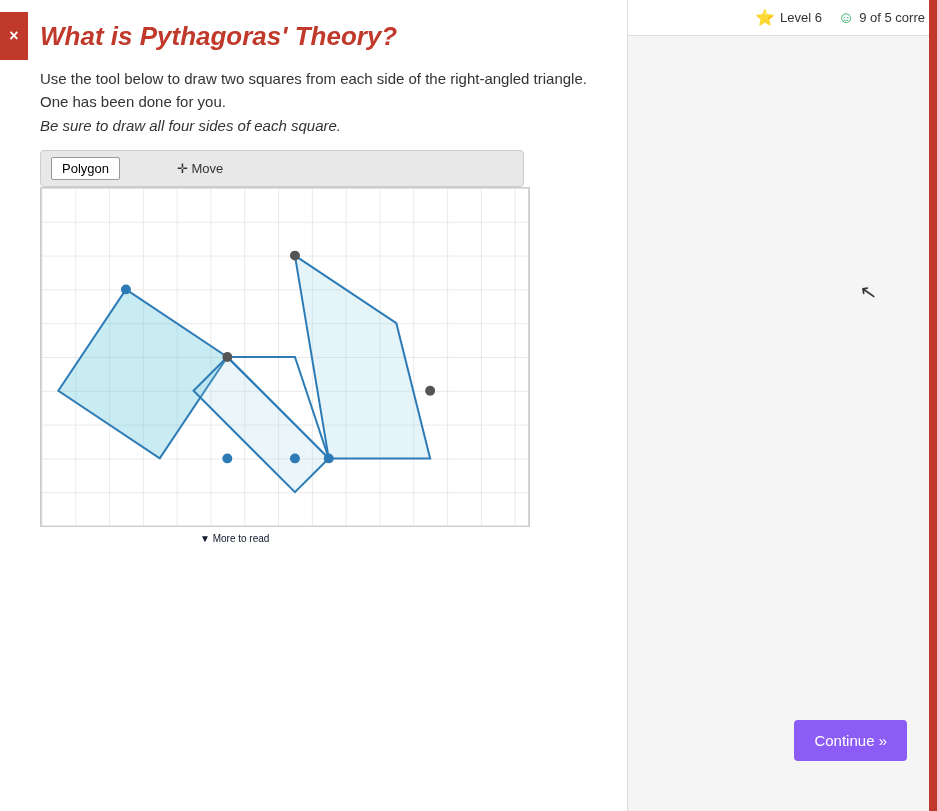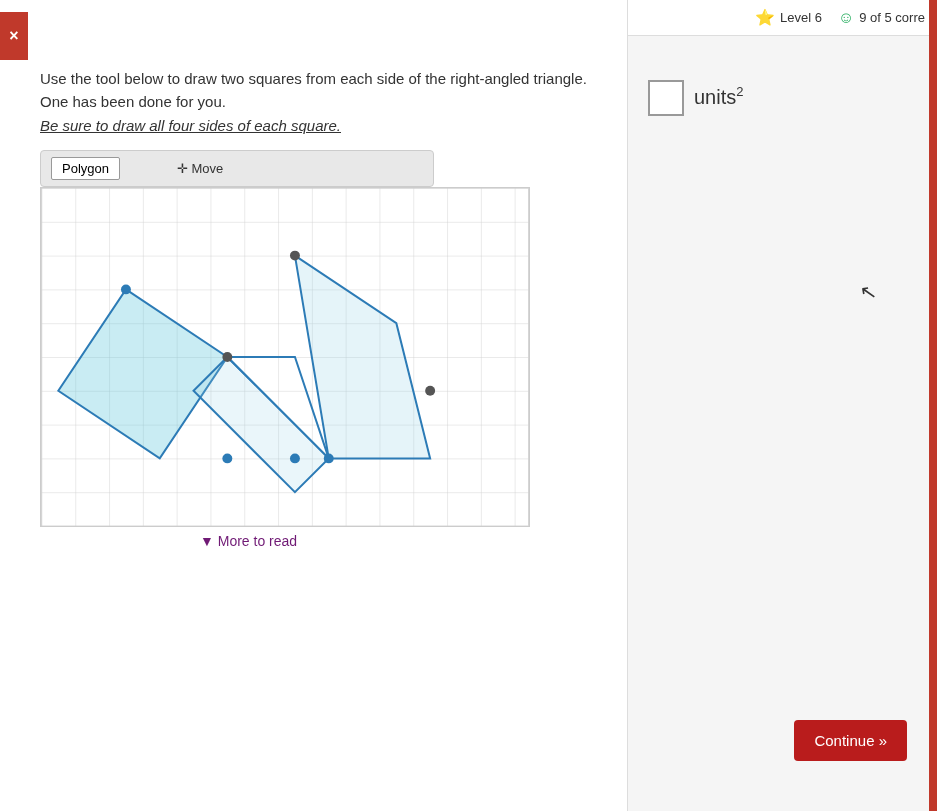--- a/index.html
+++ b/index.html
@@ -62,32 +62,31 @@
       color: #333;
       line-height: 1.5;
       margin-bottom: 4px;
     }
 
     .italic-instruction {
       font-style: italic;
       font-size: 15px;
       color: #333;
       margin-bottom: 16px;
-      text-decoration: underline;
     }
 
     .toolbar {
       background: #e8e8e8;
       border: 1px solid #ccc;
       border-radius: 4px;
       padding: 6px 10px;
       display: flex;
       flex-direction: column;
       gap: 4px;
-      width: 394px;
+      width: 484px;
       margin-bottom: 0;
     }
 
     .toolbar-top {
       display: flex;
       align-items: center;
       gap: 12px;
     }
 
     .polygon-btn {
@@ -133,22 +132,22 @@
       overflow: hidden;
     }
 
     .grid-svg {
       position: absolute;
       top: 0; left: 0;
       width: 100%; height: 100%;
     }
 
     .more-to-read {
-      font-size: 14px;
-      color: #701a75;
+      font-size: 10px;
+      color: #0f172a;
       display: flex;
       align-items: center;
       gap: 4px;
       padding: 6px 0 0 160px;
     }
 
     
     .right-panel {
       width: 310px;
       background: #f5f5f5;
@@ -235,21 +234,21 @@
     .right-panel-accent {
       width: 8px;
       background: #c0392b;
       position: absolute;
       right: 0;
       top: 0;
       bottom: 0;
     }
 
     .continue-btn {
-      background: #b91c1c;
+      background: #8b5cf6;
       color: white;
       border: none;
       padding: 12px 20px;
       font-size: 15px;
       cursor: pointer;
       border-radius: 4px;
       position: absolute;
       bottom: 50px;
       right: 30px;
       display: flex;
@@ -268,20 +267,21 @@
   </style>
 </head>
 <body>
 
 <div class="main-content">
 
   <div class="header">
     <div class="red-tab">
       <span class="close-x">×</span>
     </div>
+    <h1 class="title">What is Pythagoras' Theory?</h1>
   </div>
 
   <div class="body-area">
     <p class="description">Use the tool below to draw two squares from each side of the right-angled triangle. One has been done for you.</p>
     <p class="italic-instruction">Be sure to draw all four sides of each square.</p>
 
     <div class="toolbar">
       <div class="toolbar-top">
         <button class="polygon-btn">Polygon</button>
         <span class="move-btn">✛ Move</span>
@@ -328,26 +328,20 @@
       <span>Level 6</span>
     </div>
     <div class="score-badge">
       <span class="smiley-icon">☺</span>
       <span>9 of 5 corre</span>
     </div>
   </div>
 
   <div class="right-panel-body">
 
-    <div class="answer-area">
-      <div class="answer-box"></div>
-      <span class="units-text">
-        units<sup class="units-sup">2</sup>
-      </span>
-    </div>
   </div>
 
   <div class="cursor-arrow">↖</div>
 
   <button class="continue-btn">Continue »</button>
 
   <div class="right-panel-accent"></div>
 </div>
 
 </body></html>

